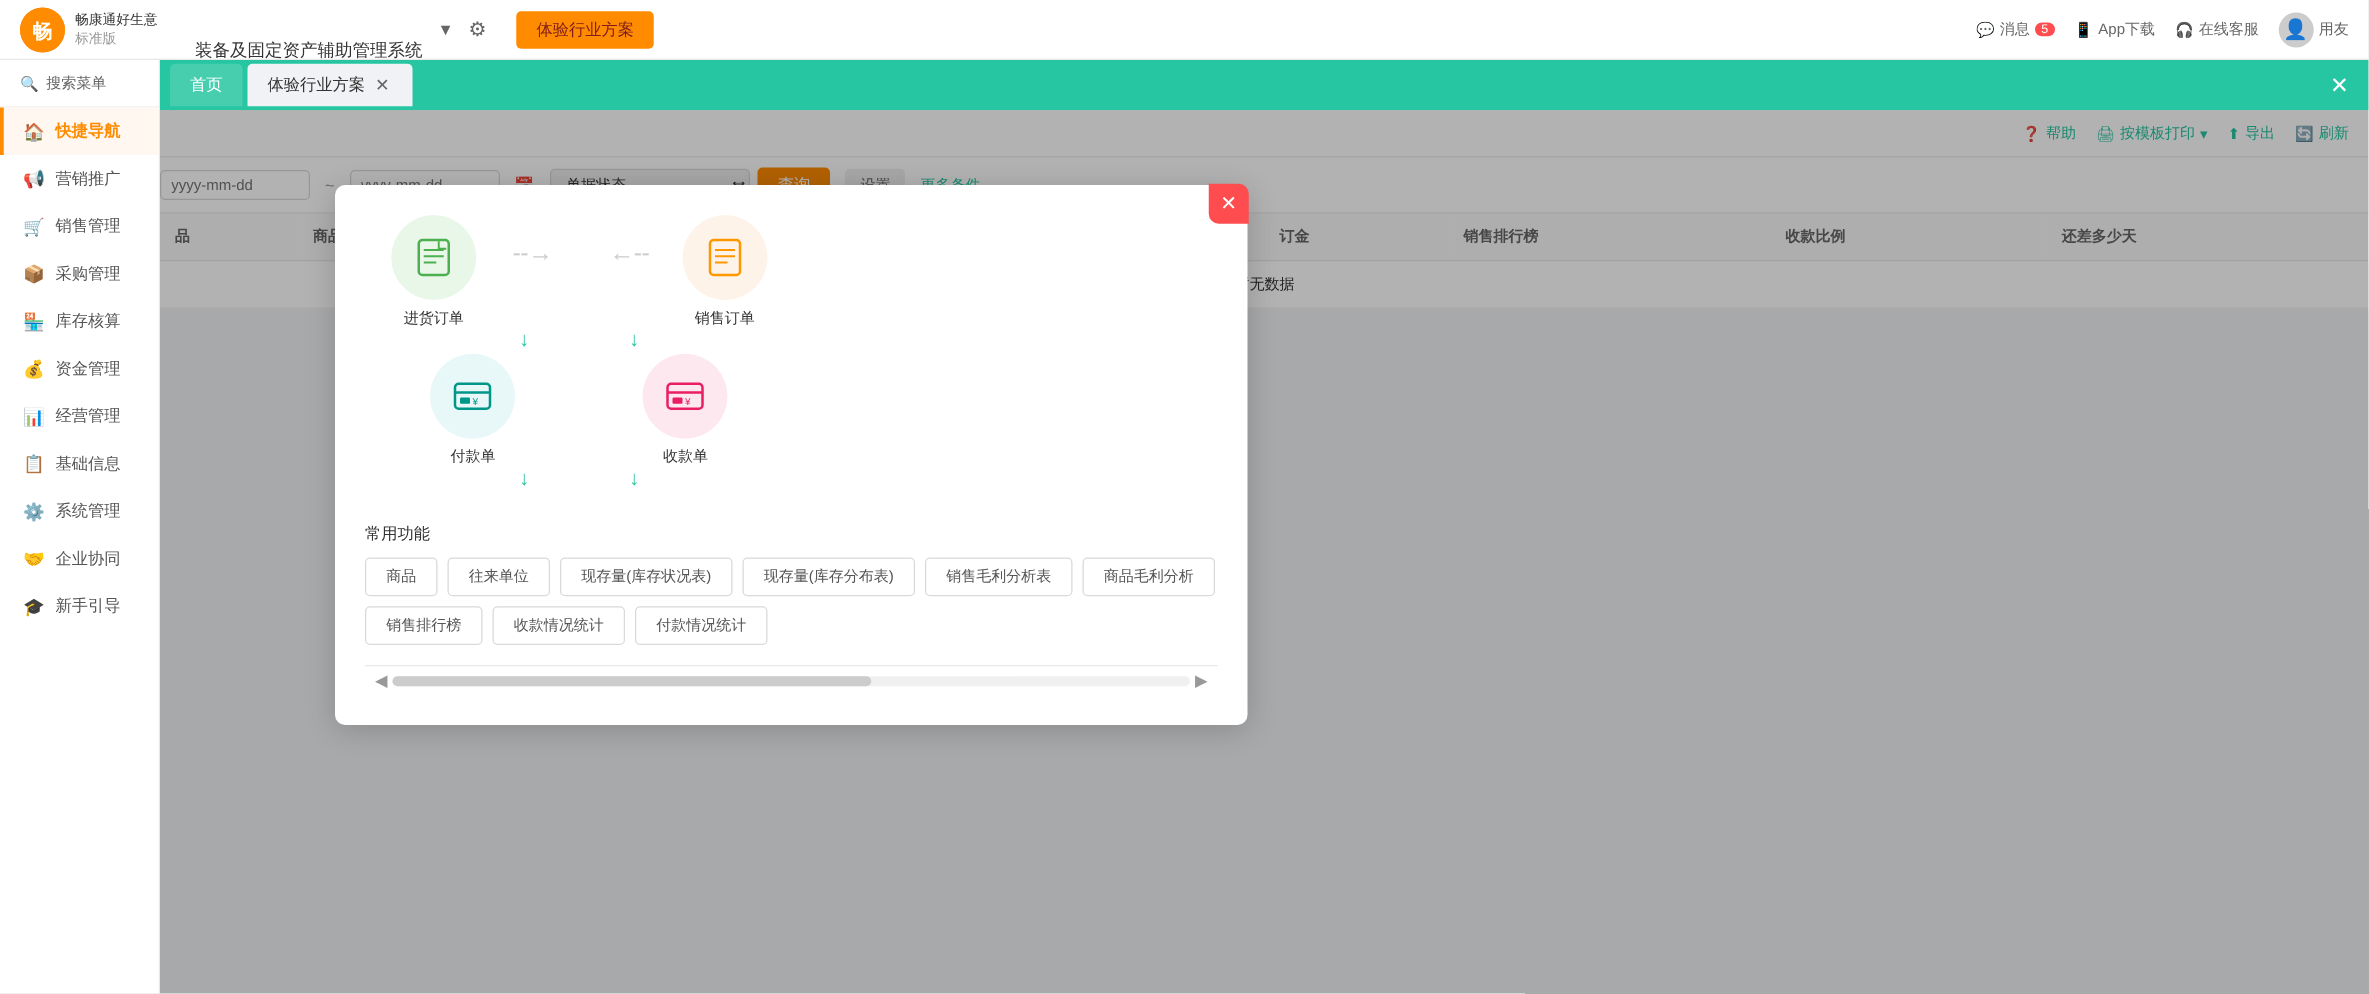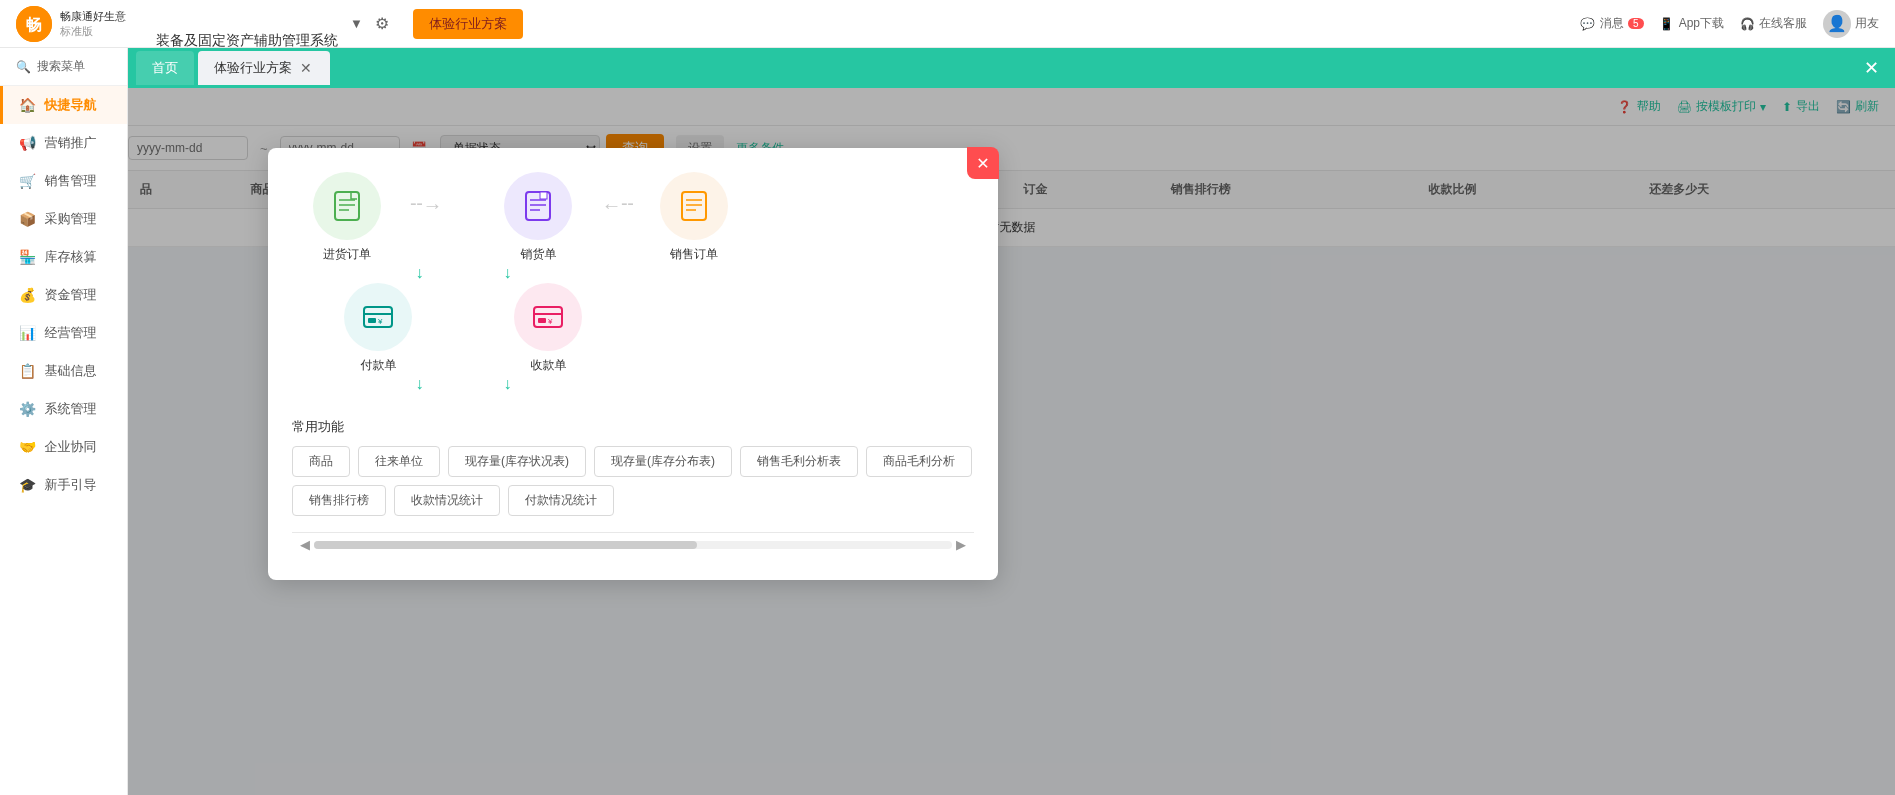--- a/index.html
+++ b/index.html
@@ -302,32 +302,20 @@
                   <div class="flow-arrow-v">↓</div>
                 </div>
 
               </div>
 
               <div style="width:40px;"></div>
 
               <div style="display:flex;flex-direction:column;align-items:center;">
 
                 <div style="display:flex;align-items:center;gap:4px;">
-                  <div class="flow-node">
-                    <div class="flow-circle purple">
-                      <svg width="36" height="36" viewBox="0 0 36 36">
-                          <rect x="6" y="4" width="24" height="28" rx="3" fill="none" stroke="#7c3aed" stroke-width="2"></rect>
-                          <line x1="10" y1="12" x2="26" y2="12" stroke="#7c3aed" stroke-width="1.5"></line>
-                          <line x1="10" y1="17" x2="26" y2="17" stroke="#7c3aed" stroke-width="1.5"></line>
-                          <line x1="10" y1="22" x2="20" y2="22" stroke="#7c3aed" stroke-width="1.5"></line>
-                          <rect x="20" y="4" width="7" height="7" fill="white" stroke="#7c3aed" stroke-width="1"></rect>
-                        </svg>
-                    </div>
-                    <span class="flow-label">销货单</span>
-                  </div>
                   <div class="flow-dashed">← - -</div>
                   <div class="flow-node">
                     <div class="flow-circle orange">
                       <svg width="36" height="36" viewBox="0 0 36 36">
                           <rect x="6" y="4" width="24" height="28" rx="3" fill="none" stroke="#ff9800" stroke-width="2"></rect>
                           <line x1="10" y1="12" x2="26" y2="12" stroke="#ff9800" stroke-width="1.5"></line>
                           <line x1="10" y1="17" x2="26" y2="17" stroke="#ff9800" stroke-width="1.5"></line>
                           <line x1="10" y1="22" x2="20" y2="22" stroke="#ff9800" stroke-width="1.5"></line>
                         </svg>
                     </div>

